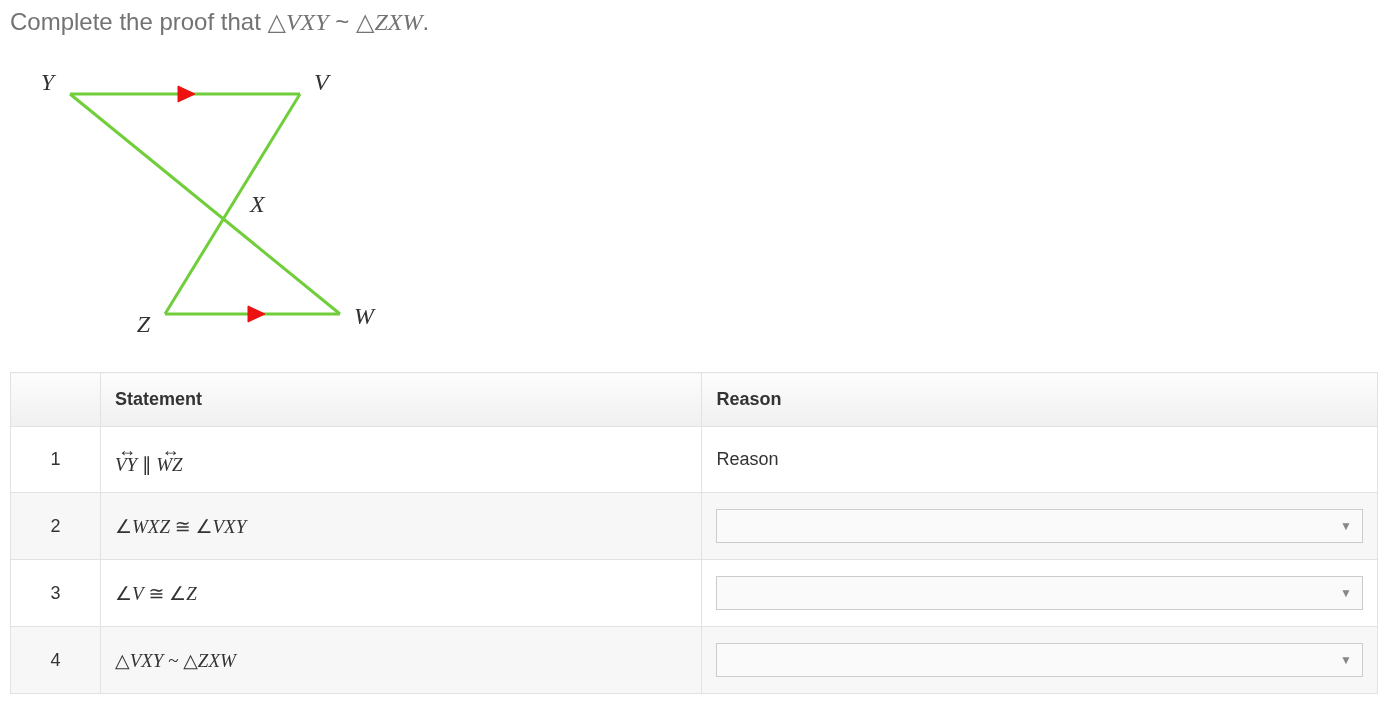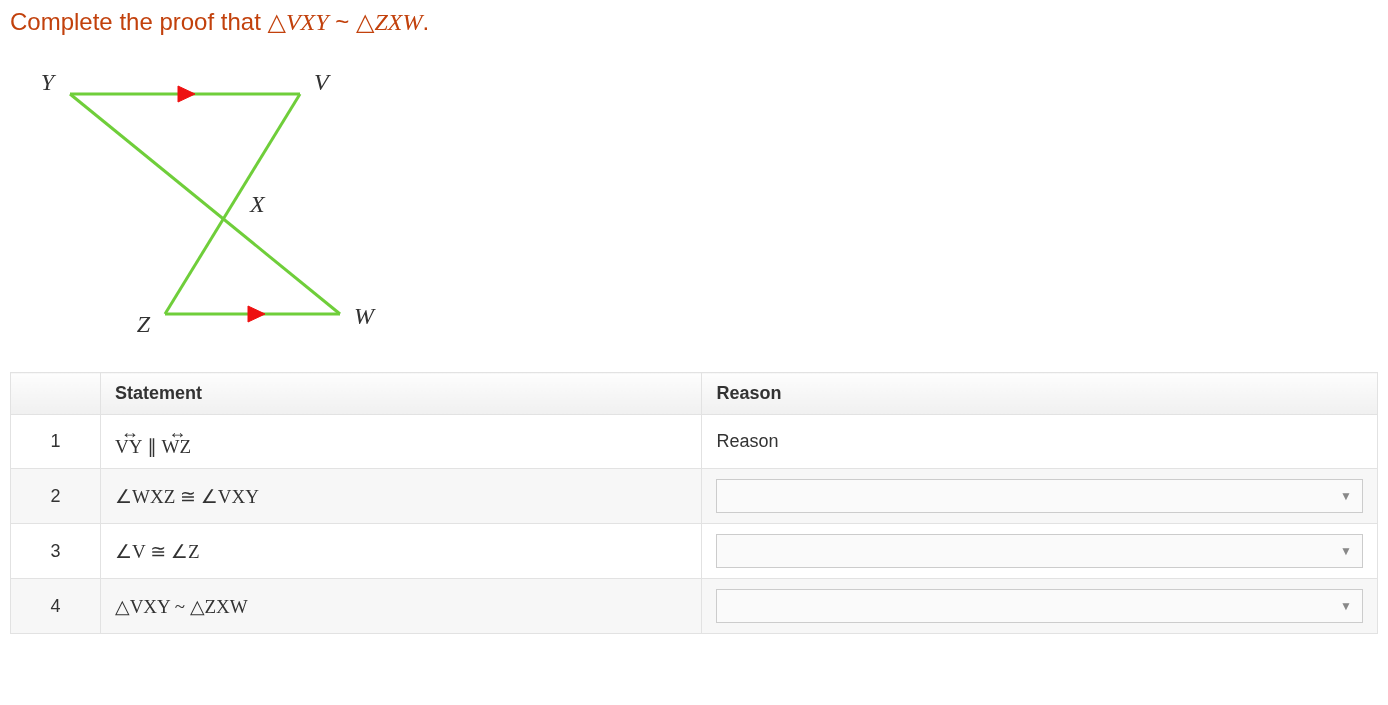--- a/index.html
+++ b/index.html
@@ -6,57 +6,57 @@
   body {
     margin: 0;
     padding: 8px 10px;
     font-family: Arial, Helvetica, sans-serif;
     color: #333;
     background: #fff;
     width: 1388px;
   }
   .prompt {
     font-size: 24px;
-    color: #c2410c;
+    color: #737373;
     margin-bottom: 18px;
   }
   .prompt .mathit { font-style: italic; }
   .diagram-area {
     width: 420px;
     height: 300px;
     position: relative;
     margin-bottom: 18px;
   }
   .diagram-area svg { display: block; }
   table.proof {
     width: 100%;
     border-collapse: collapse;
     table-layout: fixed;
     font-size: 18px;
   }
   table.proof th, table.proof td {
     border: 1px solid #e2e2e2;
-    padding: 10px 14px;
+    padding: 16px 14px;
     text-align: left;
     vertical-align: middle;
   }
   table.proof thead th {
     background: linear-gradient(#fdfdfd, #f0f0f0);
     font-weight: bold;
     color: #333;
   }
   table.proof col.num { width: 90px; }
   table.proof td.num {
     text-align: center;
     color: #333;
   }
   table.proof tbody tr:nth-child(even) td {
     background: #f7f7f7;
   }
-  .mathit { font-family: "Times New Roman", Times, serif; }
+  .mathit { font-style: italic; font-family: "Times New Roman", Times, serif; }
   .overline-arrow {
     position: relative;
     display: inline-block;
     padding-top: 0.6em;
   }
   .overline-arrow .arrow-dbl {
     position: absolute;
     top: -0.15em;
     left: 0; right: 0;
     text-align: center;

